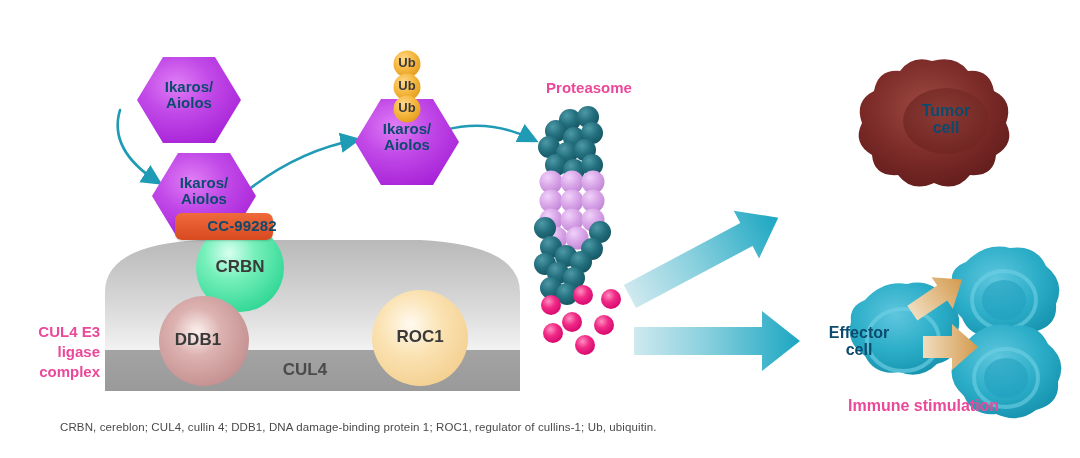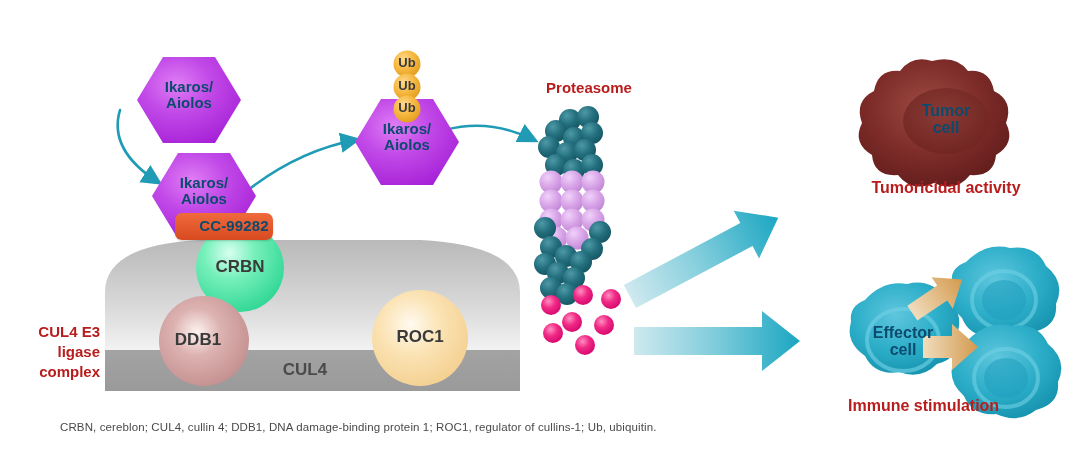--- a/index.html
+++ b/index.html
@@ -2,21 +2,21 @@
 <html><head>
 <meta charset="utf-8">
 <title>CC-99282 Mechanism of Action</title>
 <style>
   html,body{margin:0;padding:0;background:#ffffff;}
   body{width:1080px;height:458px;overflow:hidden;
        font-family:"Liberation Sans","DejaVu Sans",sans-serif;}
   #figure{position:relative;width:1080px;height:458px;background:#ffffff;}
   .abs{position:absolute;}
   svg{display:block;}
-  .lbl{position:absolute;color:#b91c1c;font-weight:bold;white-space:pre;}
+  .lbl{position:absolute;color:#ec4899;font-weight:bold;white-space:pre;}
   .wlbl{position:absolute;color:#0c4a6e;font-weight:bold;text-align:center;
         white-space:pre;line-height:1.06;pointer-events:none;}
   .dlbl{position:absolute;color:#3a3a3a;font-weight:bold;text-align:center;
         white-space:pre;line-height:1.06;pointer-events:none;}
   #footnote{position:absolute;left:24px;top:421px;font-size:11.5px;
             color:#4a4a4a;letter-spacing:.01em;white-space:nowrap;margin-left:36px;}
 </style>
 </head>
 <body>
 
@@ -237,21 +237,21 @@
       </g>
     </g>
     <g>
       <path d="M923,336 L952,336 L952,324 L978,347 L952,370 L952,358 L923,358 Z" fill="url(#gProl)"></path>
     </g>
   </svg>
 
   <div class="abs" style="left:175px;top:213px;width:98px;height:27px;border-radius:7px;
               background:linear-gradient(180deg,#ef6a3c,#d84a20);
               box-shadow:0 1px 2px rgba(0,0,0,.18);"></div>
-  <div class="wlbl" style="left:175px;top:218px;width:118px;font-size:15px;
+  <div class="wlbl" style="left:183px;top:218px;width:118px;font-size:15px;
               letter-spacing:.01em;">CC-99282</div>
 
   <div class="wlbl" style="left:139px;top:79px;width:100px;font-size:15px;">Ikaros/
 Aiolos</div>
 
   <div class="wlbl" style="left:154px;top:175px;width:100px;font-size:15px;">Ikaros/
 Aiolos</div>
 
   <div class="wlbl" style="left:357px;top:121px;width:100px;font-size:15px;">Ikaros/
 Aiolos</div>
@@ -270,24 +270,22 @@
               text-align:right;line-height:1.34;margin-top:12px;">CUL4 E3
 ligase
 complex</div>
 
   <div class="lbl" style="left:519px;top:79px;width:140px;font-size:15px;
               text-align:center;">Proteasome</div>
 
   <div class="wlbl" style="left:896px;top:103px;width:100px;font-size:16px;">Tumor
 cell</div>
 
-  <div class="lbl" style="left:846px;top:179px;width:200px;font-size:16px;
-              text-align:center;">Tumoricidal activity</div>
-
-  <div class="wlbl" style="left:853px;top:325px;width:100px;font-size:16px;">Effector
+
+  <div class="wlbl" style="left:809px;top:325px;width:100px;font-size:16px;">Effector
 cell</div>
 
   <div class="lbl" style="left:848px;top:397px;width:210px;font-size:16px;
               ">Immune stimulation</div>
 
   <div id="footnote">CRBN, cereblon; CUL4, cullin 4; DDB1, DNA damage-binding protein 1; ROC1, regulator of cullins-1; Ub, ubiquitin.</div>
 
 </div>
 
 </body></html>

